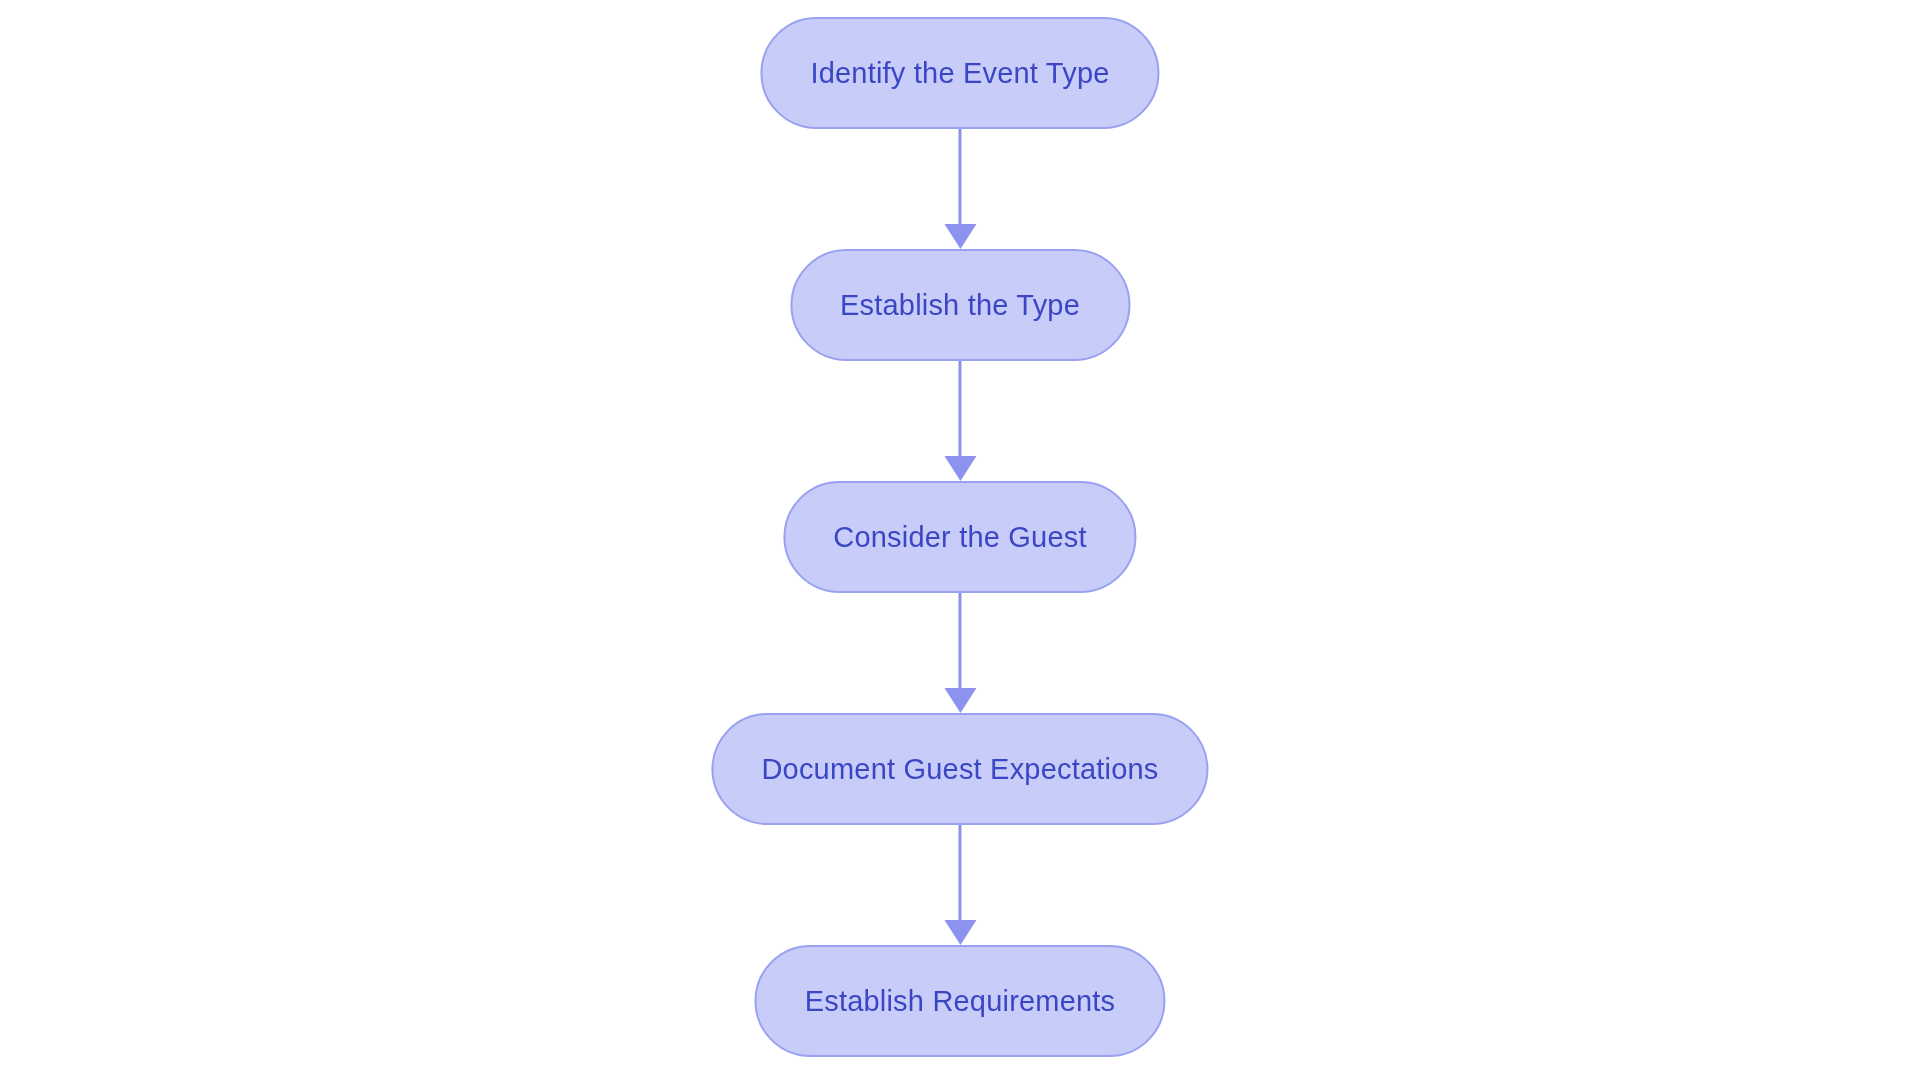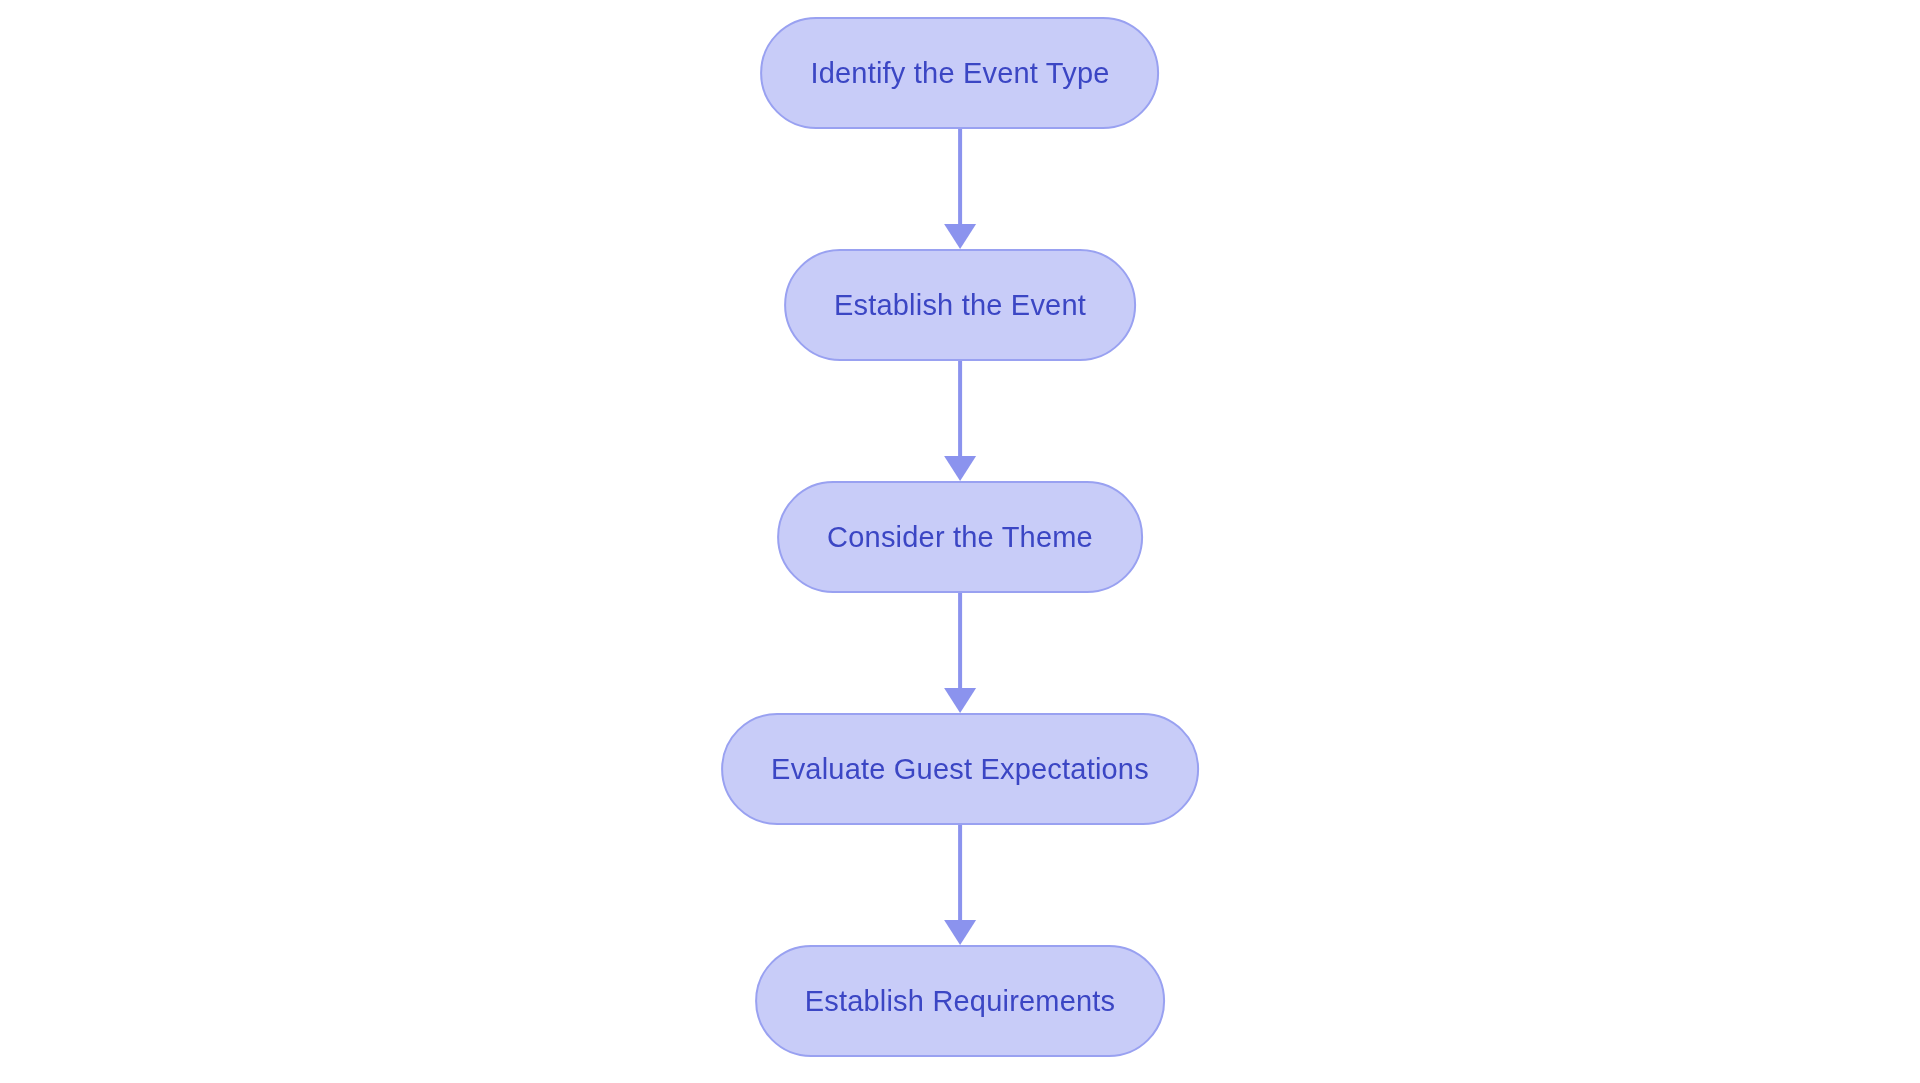--- a/index.html
+++ b/index.html
@@ -76,39 +76,39 @@
     <div class="node">
       <span>Identify the Event Type</span>
     </div>
 
     <div class="arrow">
       <div class="shaft"></div>
       <div class="head"></div>
     </div>
 
     <div class="node">
-      <span>Establish the Event</span>
+      <span>Establish the Type</span>
     </div>
 
     <div class="arrow">
       <div class="shaft"></div>
       <div class="head"></div>
     </div>
 
     <div class="node">
-      <span>Consider the Theme</span>
+      <span>Consider the Guest</span>
     </div>
 
     <div class="arrow">
       <div class="shaft"></div>
       <div class="head"></div>
     </div>
 
     <div class="node">
-      <span>Evaluate Guest Expectations</span>
+      <span>Document Guest Expectations</span>
     </div>
 
     <div class="arrow">
       <div class="shaft"></div>
       <div class="head"></div>
     </div>
 
     <div class="node">
       <span>Establish Requirements</span>
     </div>

